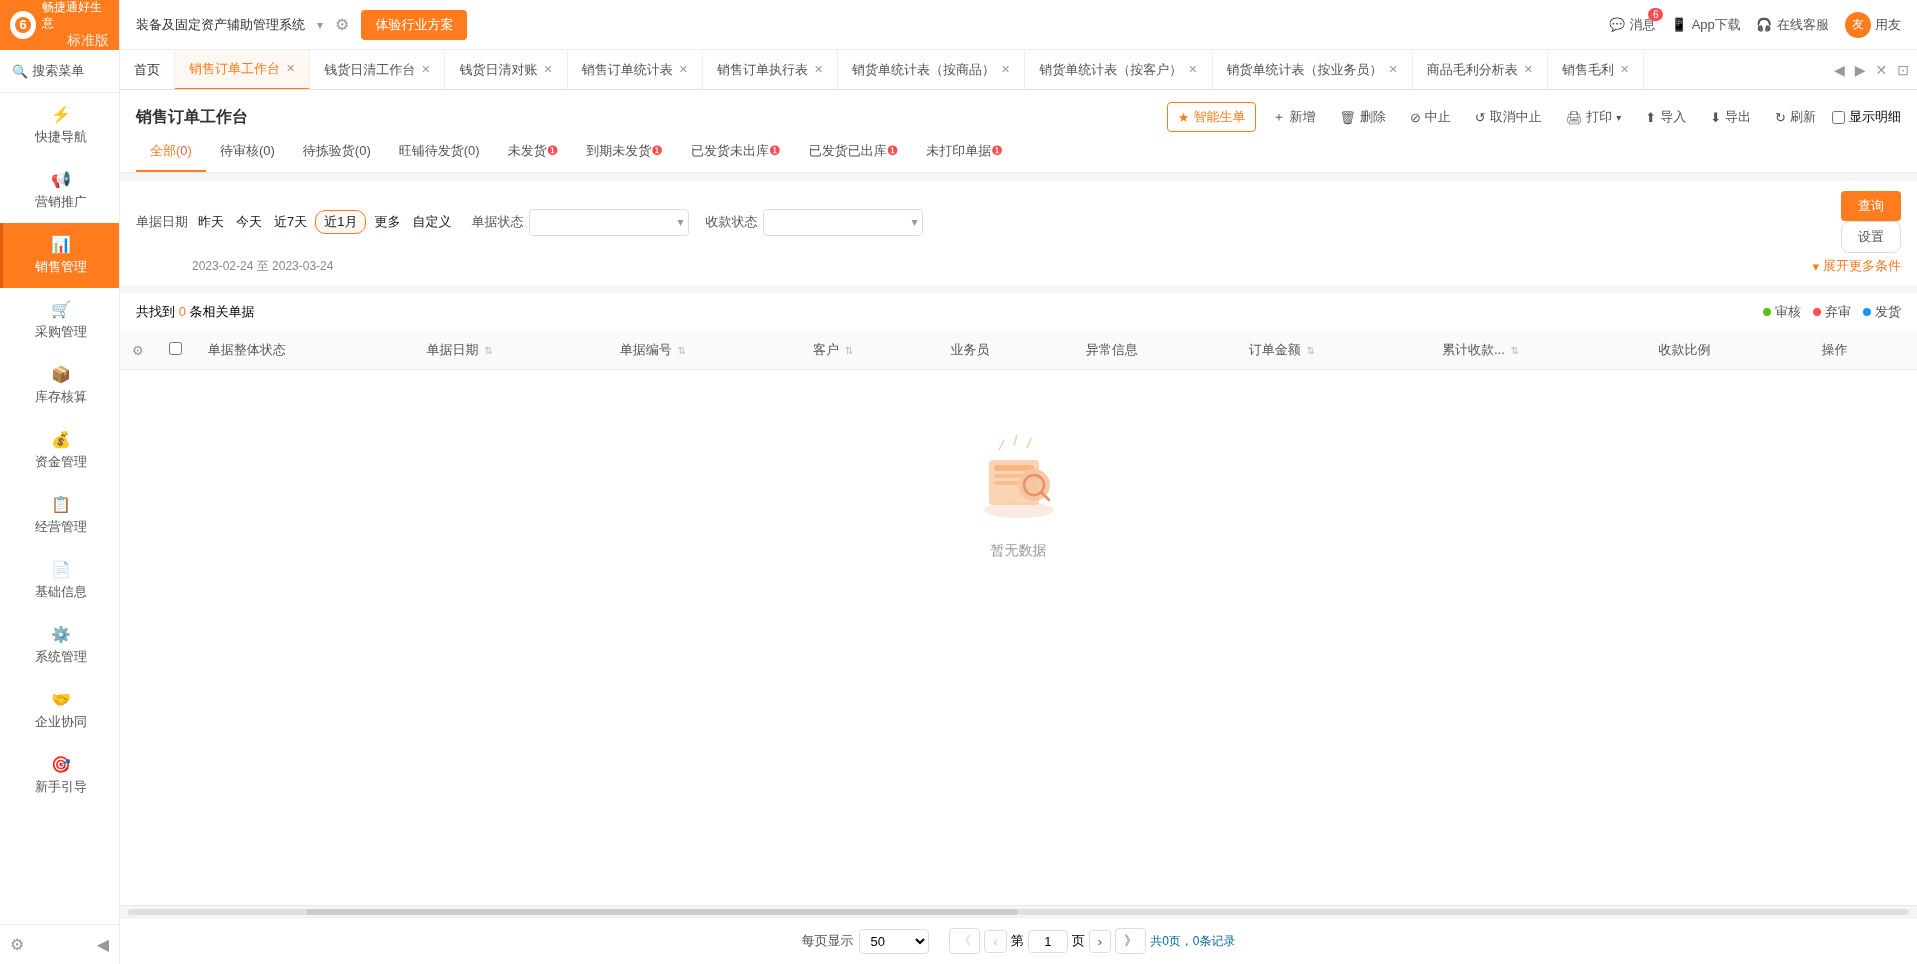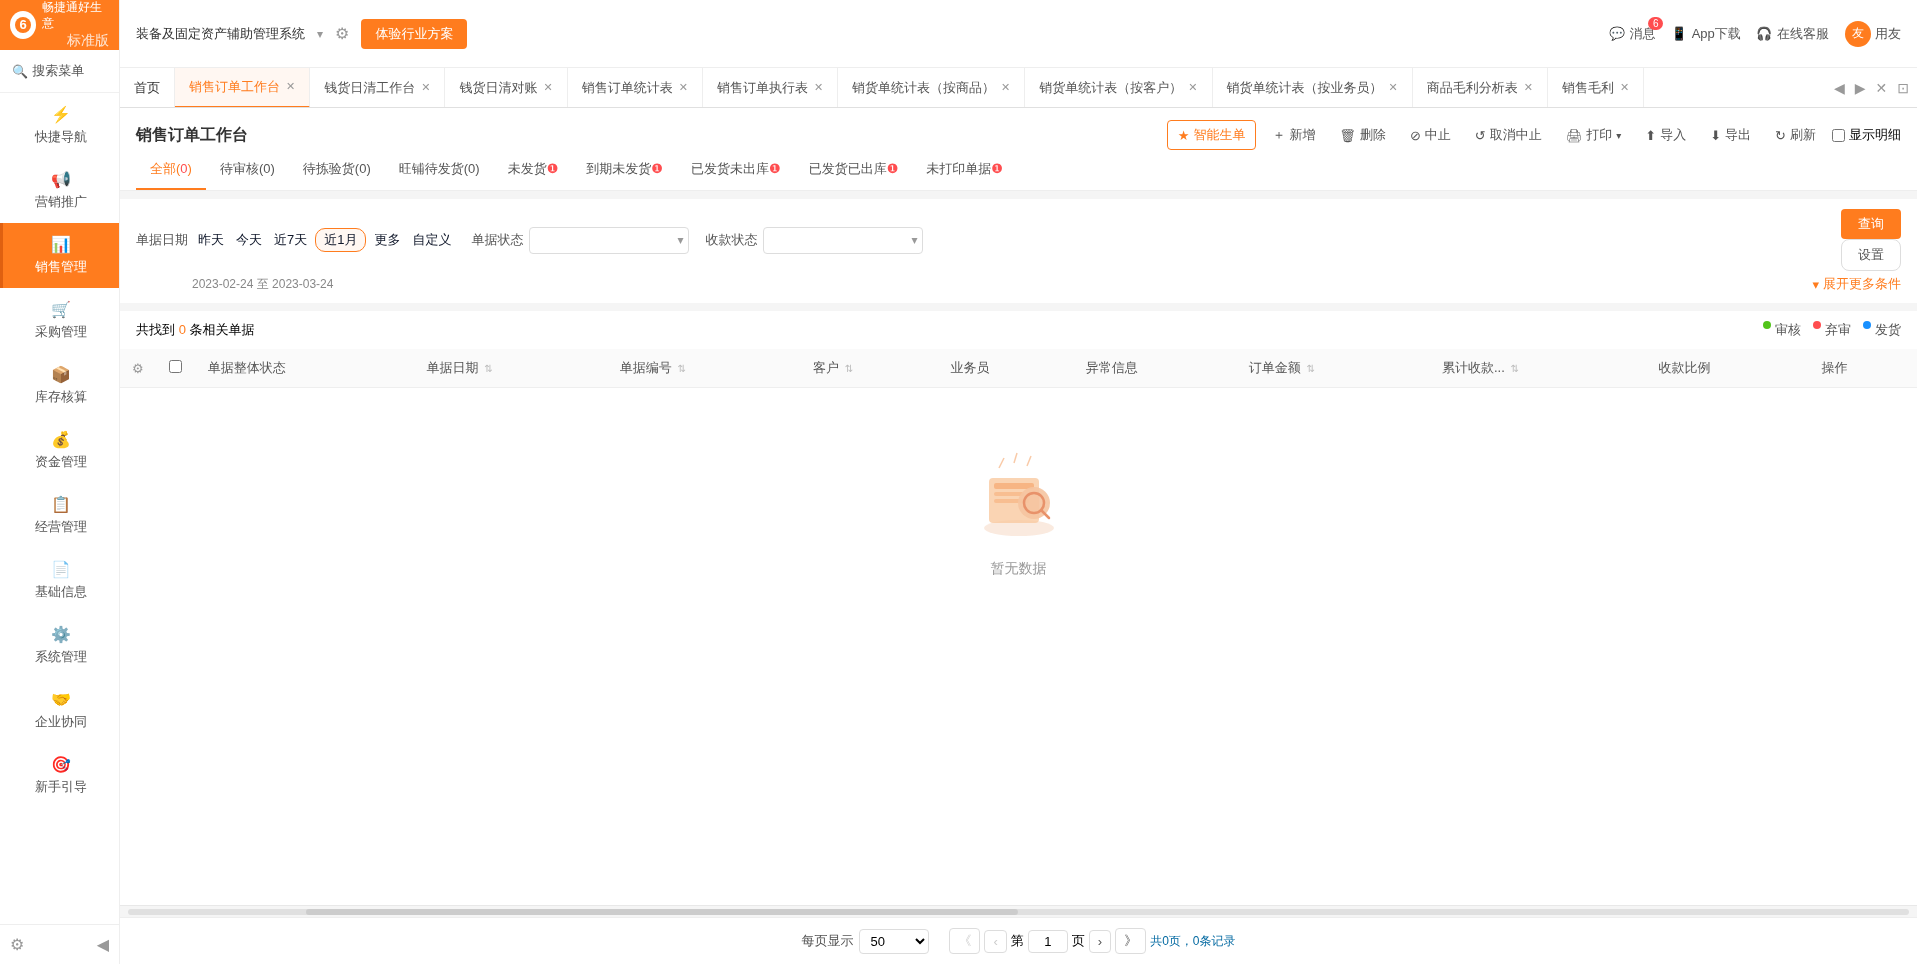--- a/index.html
+++ b/index.html
@@ -18,21 +18,21 @@
     .sidebar-item { display: flex; flex-direction: column; align-items: center; padding: 12px 4px; cursor: pointer; color: #555; border-left: 3px solid transparent; gap: 4px; font-size: 12px; }
     .sidebar-item.active { background: #ff7c1e; color: #fff; border-left-color: #e06010; }
     .sidebar-item .icon { font-size: 16px; }
     .sidebar-bottom { padding: 10px; display: flex; justify-content: space-between; border-top: 1px solid #eee; }
     .sidebar-bottom-btn { background: none; border: none; cursor: pointer; color: #999; font-size: 16px; }
 
     
     .main { flex: 1; display: flex; flex-direction: column; overflow: hidden; }
 
     
-    .topbar { height: 68px; background: #fff; display: flex; align-items: center; padding: 0 16px; border-bottom: 1px solid #eee; gap: 12px; }
+    .topbar { height: 50px; background: #fff; display: flex; align-items: center; padding: 0 16px; border-bottom: 1px solid #eee; gap: 12px; }
     .topbar-gear { background: none; border: none; cursor: pointer; color: #999; font-size: 16px; }
     .topbar-solution { background: #ff7c1e; color: #fff; border: none; border-radius: 4px; padding: 6px 14px; cursor: pointer; font-size: 13px; }
     .topbar-actions { display: flex; align-items: center; gap: 16px; color: #555; }
     .topbar-action { display: flex; align-items: center; gap: 4px; cursor: pointer; font-size: 13px; position: relative; }
     .badge { background: #ff4d4f; color: #fff; border-radius: 10px; font-size: 10px; padding: 1px 5px; position: absolute; top: -8px; right: -8px; }
     .topbar-user { display: flex; align-items: center; gap: 4px; cursor: pointer; }
     .avatar { width: 26px; height: 26px; background: #ff7c1e; border-radius: 50%; display: flex; align-items: center; justify-content: center; color: #fff; font-size: 12px; }
 
     
     .tabbar { background: #fff; border-bottom: 1px solid #e0e0e0; display: flex; align-items: center; overflow: hidden; height: 40px; }
@@ -71,21 +71,21 @@
     .select-wrapper::after { content: '▾'; position: absolute; right: 6px; top: 50%; transform: translateY(-50%); color: #999; pointer-events: none; font-size: 12px; }
     .expand-btn { background: none; border: none; cursor: pointer; color: #ff7c1e; font-size: 13px; display: flex; align-items: center; gap: 4px; margin-left: auto; }
     .btn-query { background: #ff7c1e; color: #fff; border: none; border-radius: 4px; padding: 6px 16px; cursor: pointer; font-size: 13px; }
     .btn-setting { background: none; border: 1px solid #ddd; border-radius: 8px; padding: 6px 16px; cursor: pointer; font-size: 13px; color: #555; }
     .filter-actions { display: flex; flex-direction: column; margin-left: auto; }
 
     
     .table-area { flex: 1; background: #fff; margin-top: 8px; display: flex; flex-direction: column; overflow: hidden; }
     .table-info { padding: 10px 16px; display: flex; align-items: center; justify-content: space-between; }
     .table-batch-actions { display: flex; align-items: center; gap: 12px; }
-    .batch-btn { background: none; border: none; cursor: pointer; color: #555; font-size: 13px; display: flex; align-items: flex-start; gap: 4px; }
+    .batch-btn { background: none; border: none; cursor: pointer; color: #555; font-size: 13px; display: flex; align-items: center; gap: 4px; }
     .batch-btn .dot { width: 8px; height: 8px; border-radius: 50%; display: inline-block; }
     .dot-green { background: #52c41a; }
     .dot-red { background: #ff4d4f; }
     .dot-blue { background: #1890ff; }
 
     
     .table-wrap { flex: 1; overflow: auto; }
     table { width: 100%; border-collapse: collapse; }
     th { background: #fafafa; padding: 10px 12px; text-align: left; color: #555; font-weight: normal; border-bottom: 1px solid #eee; white-space: nowrap; font-size: 13px; }
     th .sort-icon { color: #bbb; font-size: 10px; margin-left: 2px; }

